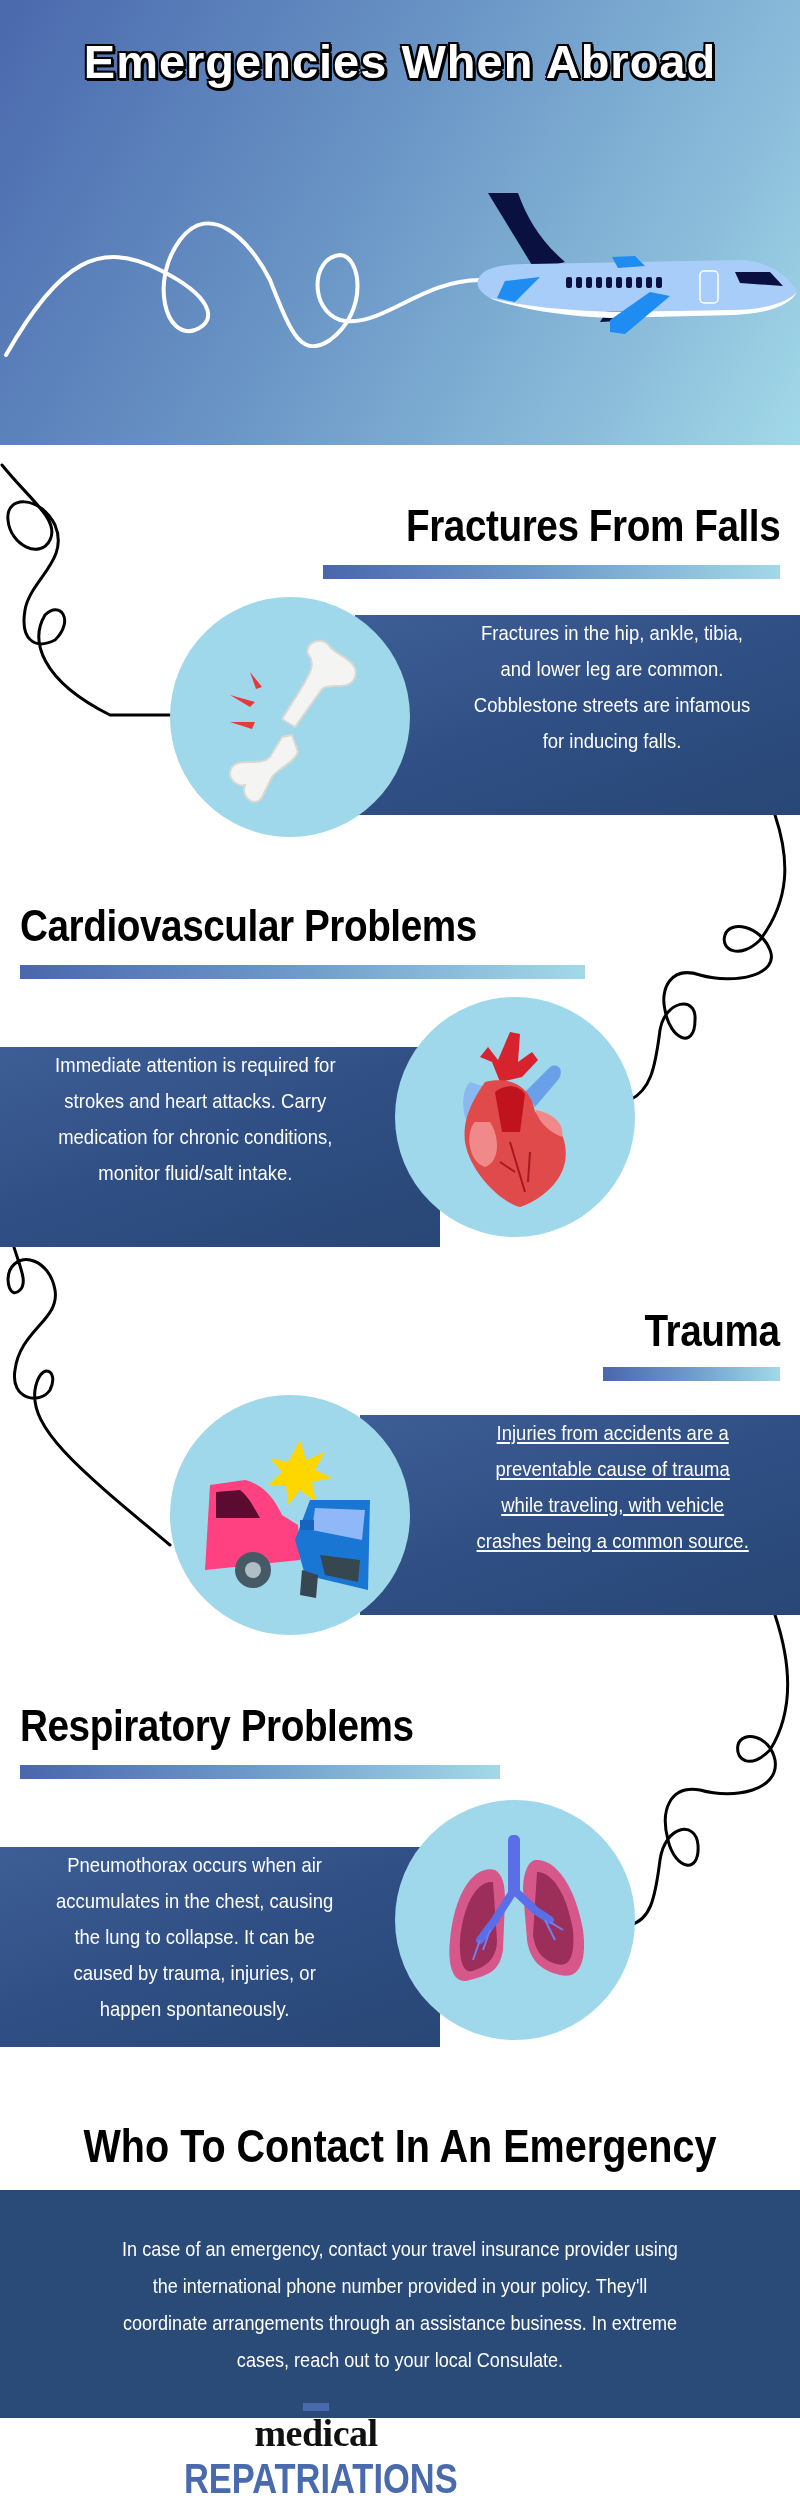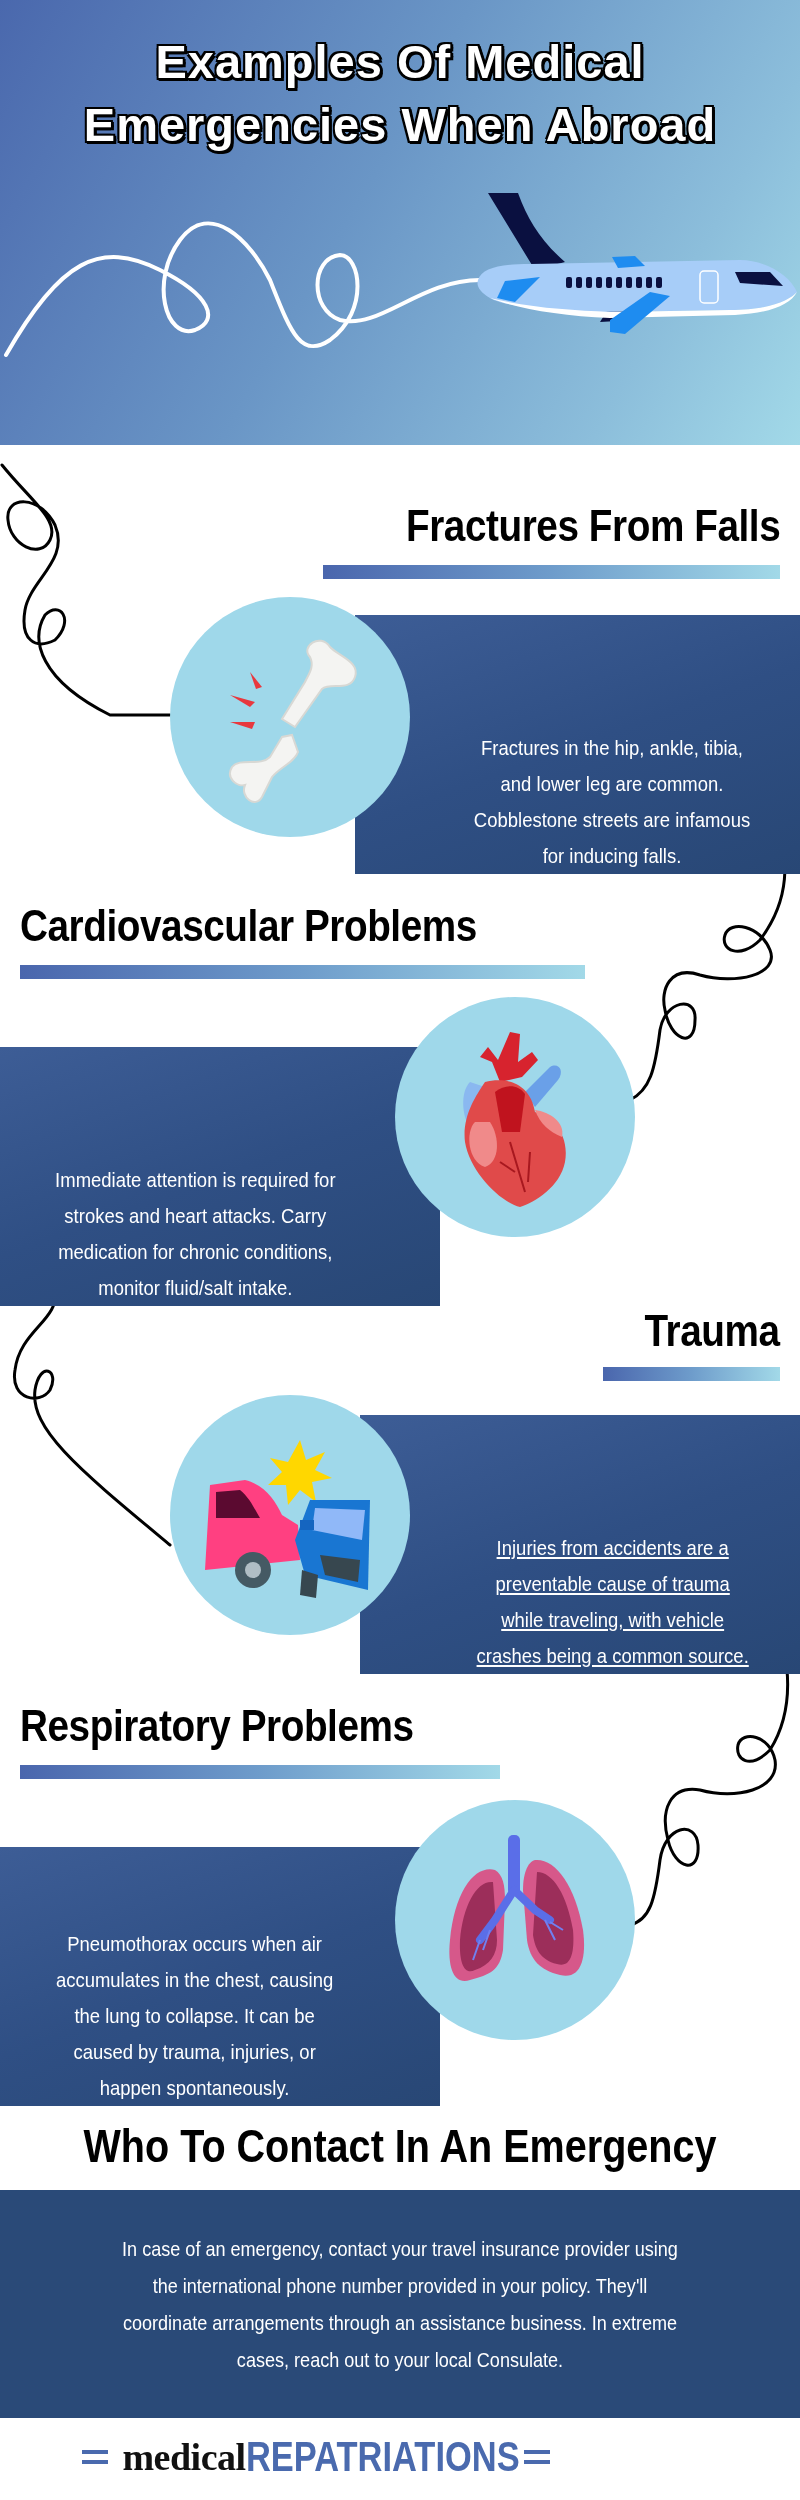--- a/index.html
+++ b/index.html
@@ -26,23 +26,23 @@
     position: absolute; font-family: "Liberation Sans", sans-serif; font-weight: bold; color: #000;
     font-size: 44px; line-height: 52px; letter-spacing: -0.5px; transform: scaleX(0.88);
   }
   .title-right { transform-origin: right center; text-align: right; }
   .title-left { transform-origin: left center; text-align: left; }
   .bar {
     position: absolute; height: 14px;
     background: linear-gradient(90deg, #4a66ad 0%, #6e9ccb 50%, #a2d9e8 100%);
   }
   .box {
-    position: absolute; height: 259px;
+    position: absolute; height: 200px;
     background: linear-gradient(160deg, #3d5d96 0%, #2f4f84 50%, #284775 100%);
-    color: #ffffff; display: flex; align-items: flex-end; justify-content: center;
+    color: #ffffff; display: flex; align-items: flex-start; justify-content: center;
   }
   .box-text {
     font-family: "Liberation Sans", sans-serif; font-size: 21px; line-height: 36px; text-align: center;
     transform: scaleX(0.88); white-space: pre-line;
   }
   .circle {
     position: absolute; width: 240px; height: 240px; border-radius: 50%;
     background: #9fd8ea; display: flex; align-items: center; justify-content: center;
   }
   .contact-title {
@@ -53,32 +53,31 @@
   .contact-box {
     position: absolute; left: 0; top: 2190px; width: 800px; height: 228px;
     background: #2a4a78; display: flex; align-items: center; justify-content: center;
   }
   .contact-text {
     color: #fff; font-size: 21px; line-height: 37px; text-align: center; width: 900px;
     transform: scaleX(0.86); white-space: pre-line; font-family: "Liberation Sans", sans-serif;
   }
   .logo {
     position: absolute; left: 0; top: 2432px; width: 632px; height: 50px;
-    display: flex; align-items: center; justify-content: center;
+    display: flex; align-items: center; justify-content: center; flex-direction: column;
   }
   .logo-eq { display: inline-block; width: 26px; height: 14px; border-top: 4px solid #4a6aae; border-bottom: 4px solid #4a6aae; margin: 0 14px; }
   .logo-medical { font-family: "Liberation Serif", "DejaVu Serif", serif; font-weight: bold; font-size: 38px; color: #111; letter-spacing: -0.5px; }
   .logo-rep { font-family: "Liberation Sans", sans-serif; font-weight: bold; font-size: 42px; color: #4a6aae; transform: scaleX(0.82); transform-origin: left center; display: inline-block; width: 264px; letter-spacing: 0px; }
 </style>
 </head>
 <body>
 
 <div class="header">
   <div class="header-title">
-    <span>Examples Of Medical</span>
     <span>Emergencies When Abroad</span>
   </div>
   <svg class="plane" viewBox="0 0 800 200">
 
     <path d="M6 175 C 60 80, 100 60, 160 90 C 210 115, 220 140, 195 150 C 165 160, 150 100, 180 60 C 210 20, 250 60, 270 100 C 290 150, 300 180, 330 160 C 370 130, 360 75, 340 75 C 310 78, 310 130, 340 140 C 380 150, 420 100, 480 100" fill="none" stroke="#ffffff" stroke-width="4" stroke-linecap="round"></path>
 
     <path d="M488 13 L 518 13 C 528 40, 540 60, 565 82 L 535 90 Z" fill="#0a1040"></path>
 
     <path d="M620 110 L 640 110 L 635 140 L 600 142 Z" fill="#0a1040"></path>
 

